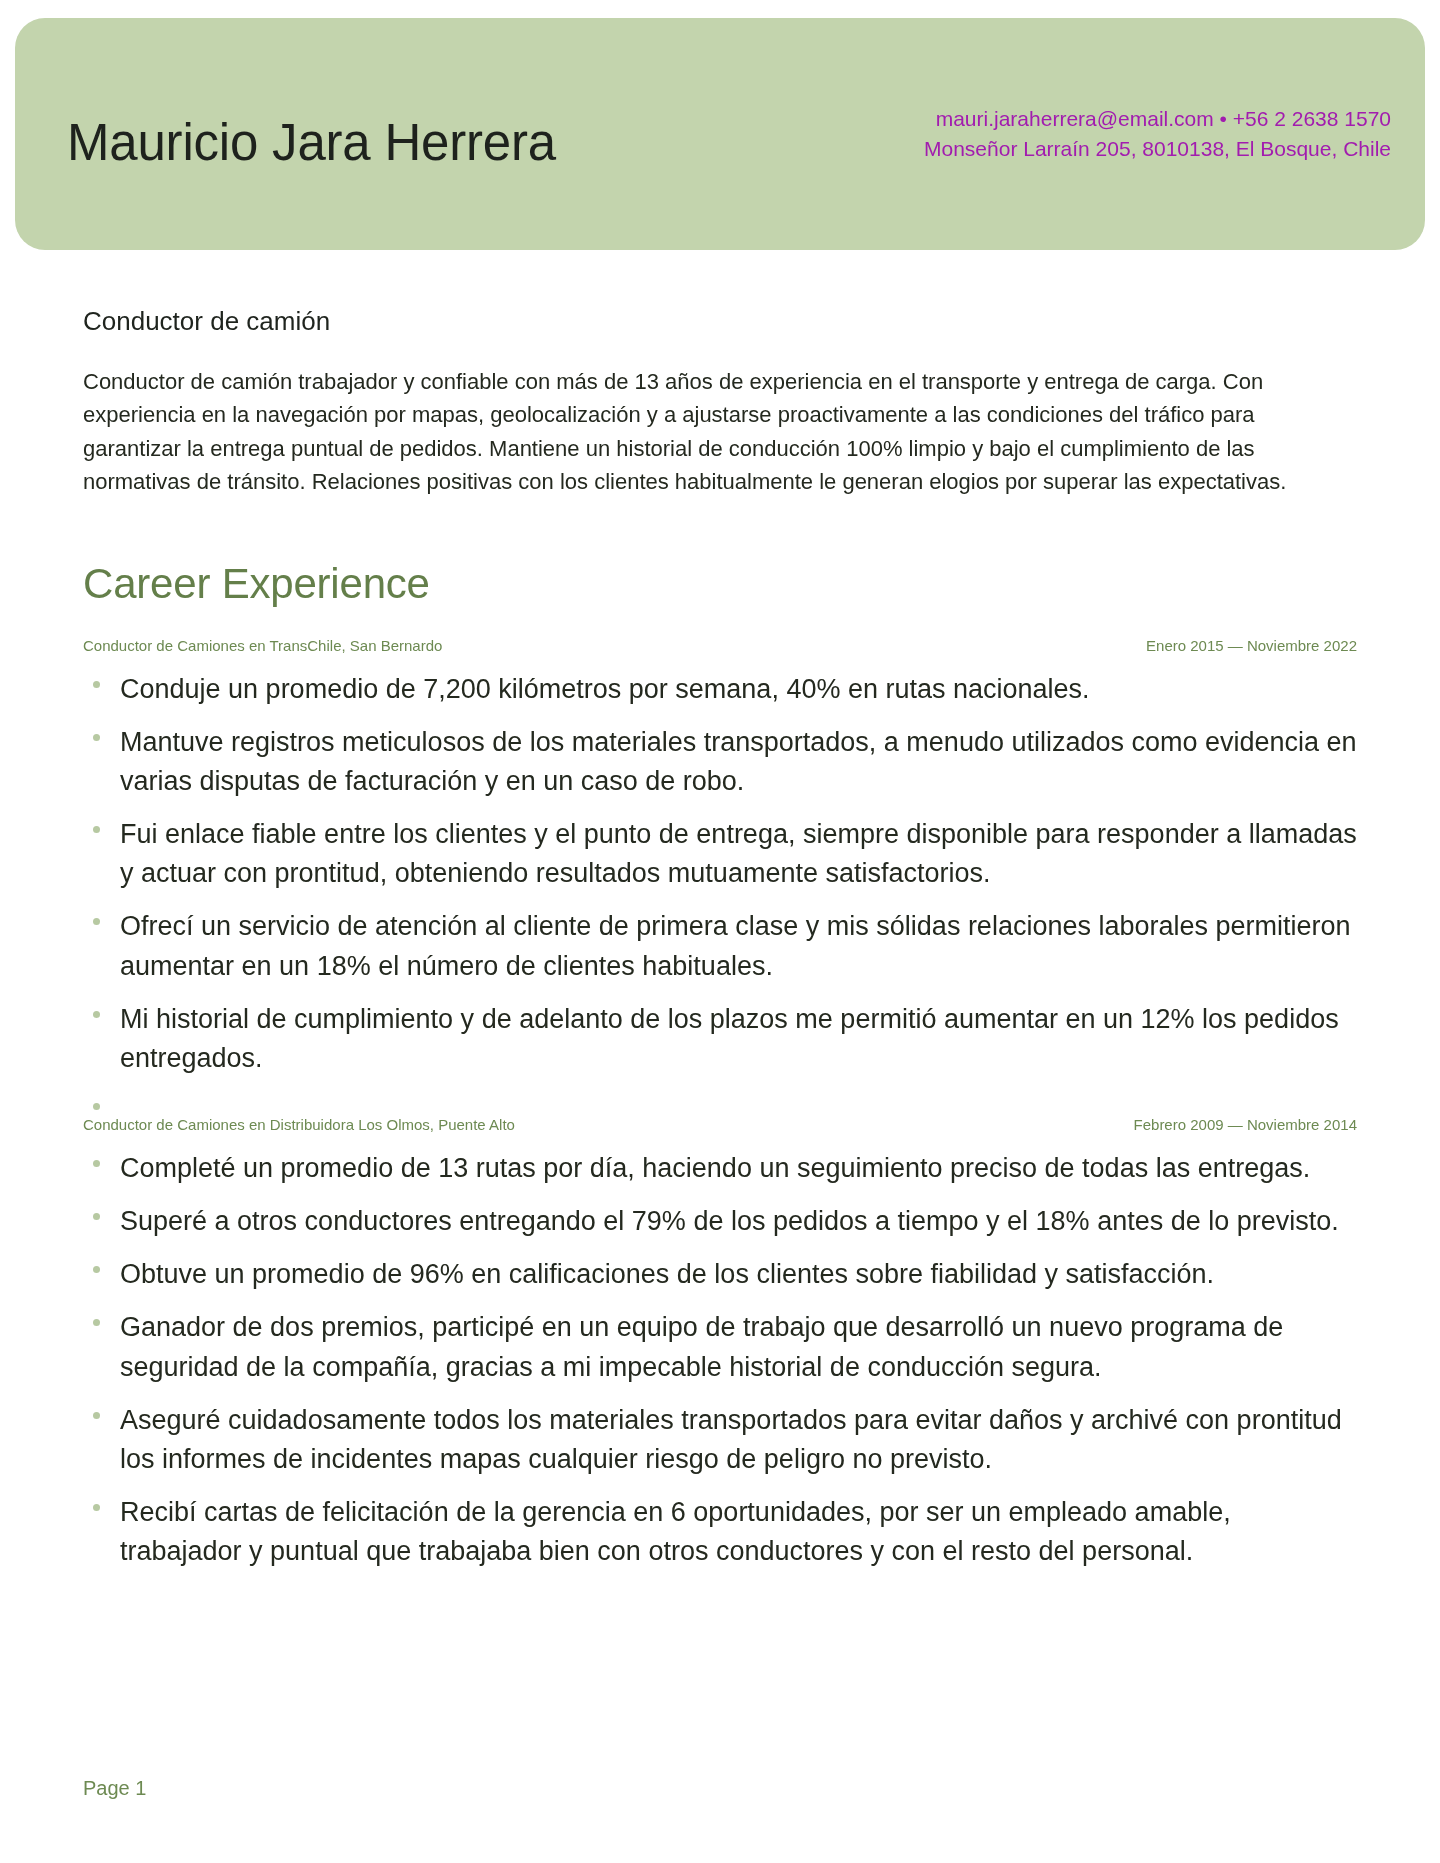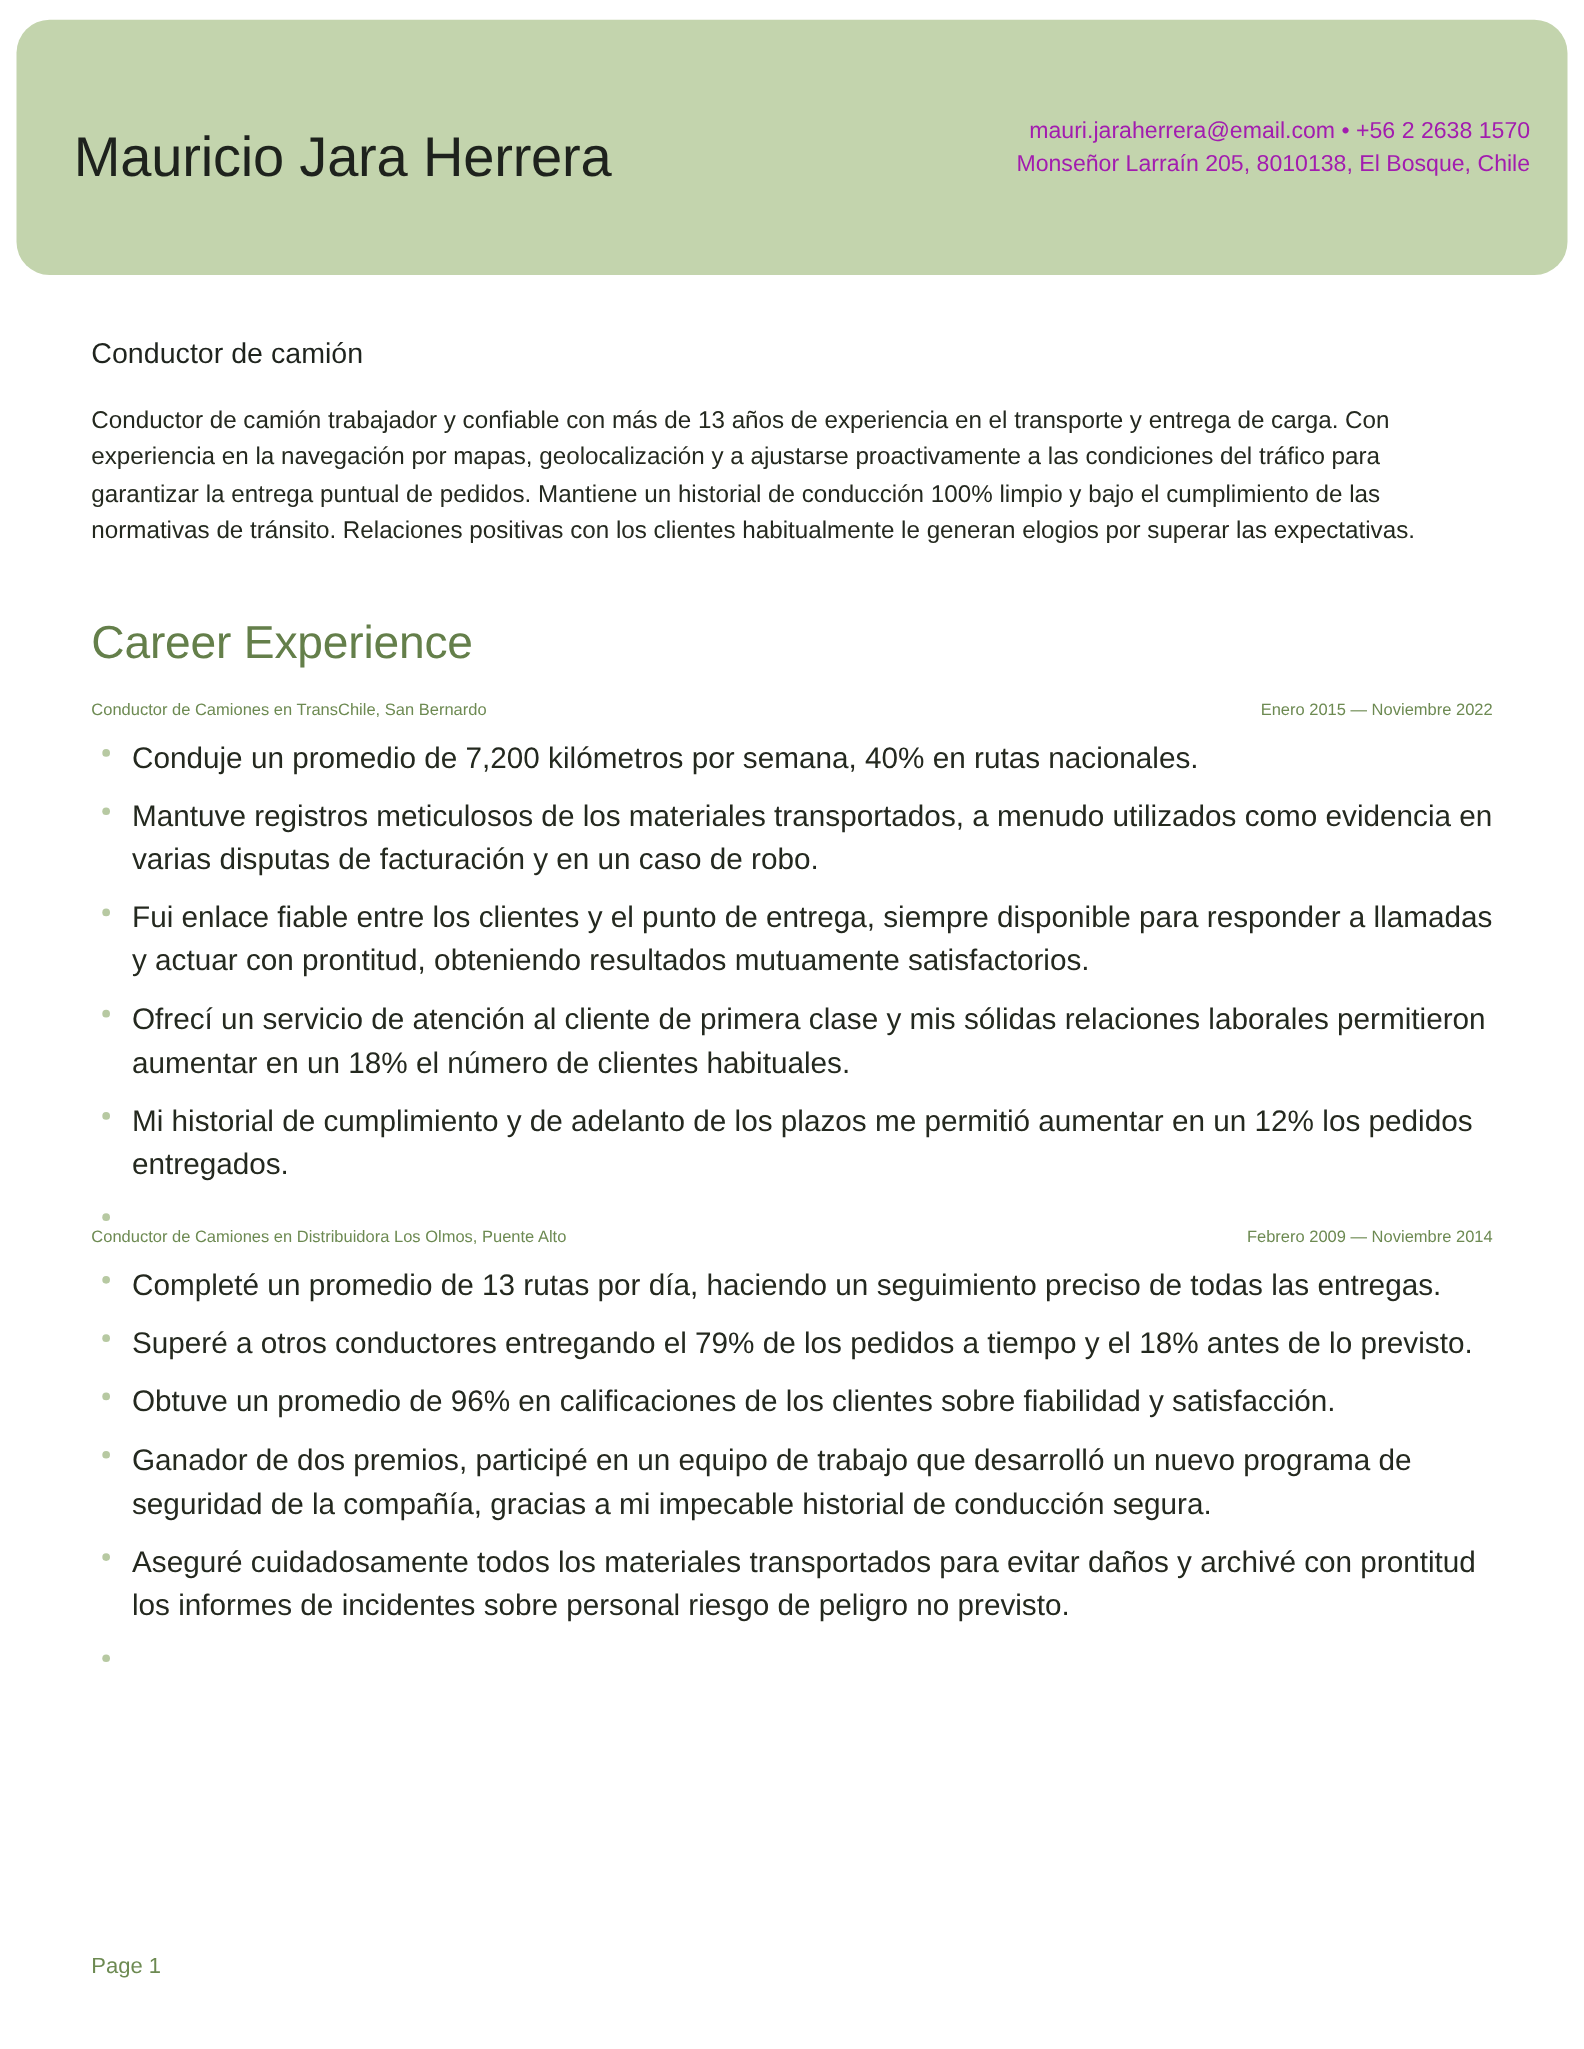--- a/index.html
+++ b/index.html
@@ -224,24 +224,25 @@
           <li>
             <span class="dot"></span>
             <span>Obtuve un promedio de 96% en calificaciones de los clientes sobre fiabilidad y satisfacción.</span>
           </li>
           <li>
             <span class="dot"></span>
             <span>Ganador de dos premios, participé en un equipo de trabajo que desarrolló un nuevo programa de seguridad de la compañía, gracias a mi impecable historial de conducción segura.</span>
           </li>
           <li>
             <span class="dot"></span>
-            <span>Aseguré cuidadosamente todos los materiales transportados para evitar daños y archivé con prontitud los informes de incidentes sobre personal riesgo de peligro no previsto.</span>
-          </li>
-          <li>
-            <span class="dot"></span>
+            <span>Aseguré cuidadosamente todos los materiales transportados para evitar daños y archivé con prontitud los informes de incidentes mapas cualquier riesgo de peligro no previsto.</span>
+          </li>
+          <li>
+            <span class="dot"></span>
+            <span>Recibí cartas de felicitación de la gerencia en 6 oportunidades, por ser un empleado amable, trabajador y puntual que trabajaba bien con otros conductores y con el resto del personal.</span>
           </li>
         </ul>
       </div>
 
     </div>
   </div>
 
   <div class="footer">Page 1</div>
 
 </div>

